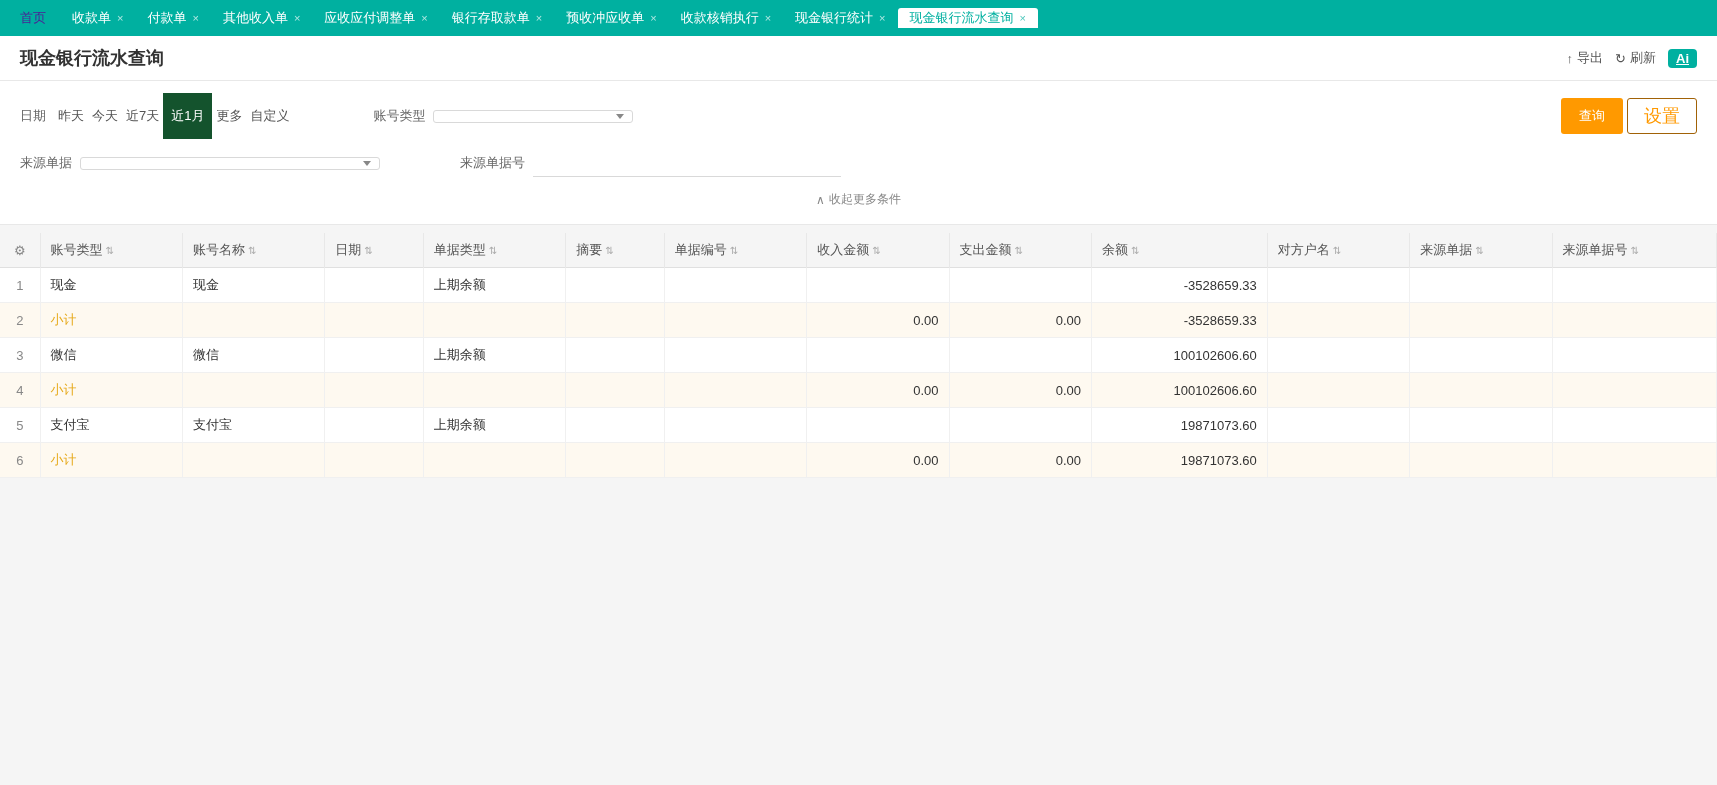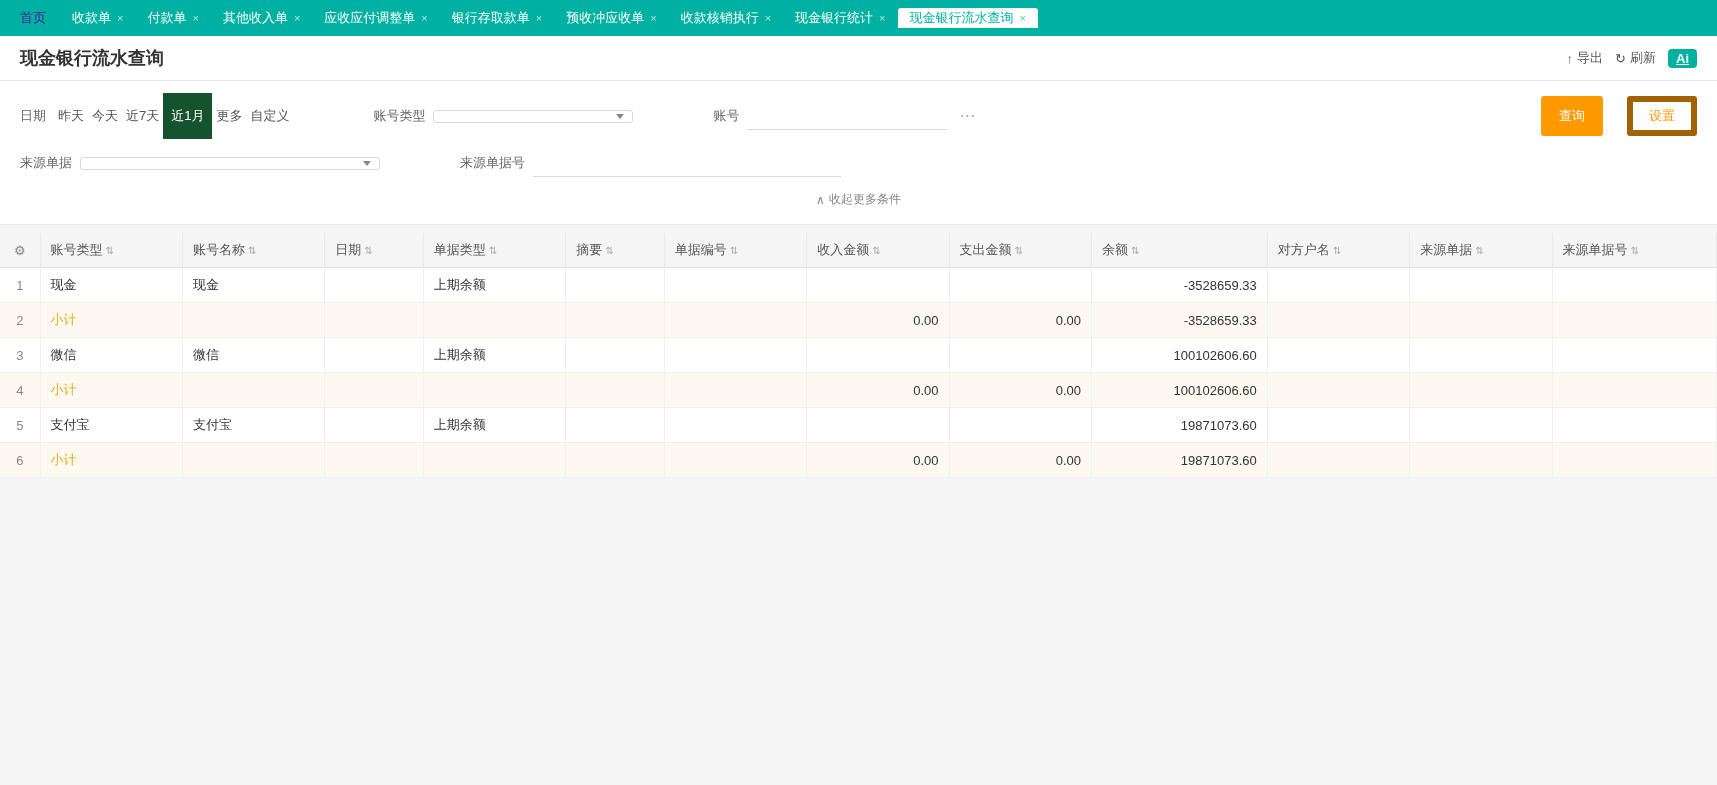--- a/index.html
+++ b/index.html
@@ -144,25 +144,25 @@
       color: #fff;
       border: none;
       border-radius: 3px;
       padding: 6px 18px;
       cursor: pointer;
       font-size: 13px;
     }
     .settings-btn {
       background: #fff;
       color: #f90;
-      border: 6px solid #a16207;
+      border: 1px solid #a16207;
       border-radius: 3px;
       padding: 5px 16px;
       cursor: pointer;
-      font-size: 13px;
+      font-size: 18px;
     }
 
     .collapse-bar {
       display: flex;
       justify-content: center;
       align-items: center;
       padding: 4px 0;
       cursor: pointer;
       color: #888;
       font-size: 12px;
@@ -309,28 +309,21 @@
           <span class="date-btn">自定义</span>
         </div>
     </div>
     <div class="filter-group" style="margin-left: 60px;">
       <span class="filter-label">账号类型</span>
       <div class="filter-select-wrapper">
         <span></span>
         <span class="chevron-down"></span>
       </div>
     </div>
-    <div class="filter-group" style="margin-left: 60px;">
-      <span class="filter-label">账号</span>
-      <div class="account-input-wrapper">
-        <input class="filter-input" style="border: none; outline: none; min-width: 160px;">
-      </div>
-      <span class="filter-dots">···</span>
-    </div>
-    <div style="margin-left: auto; display: flex; gap: 24px;">
+    <div style="margin-left: auto; display: flex; gap: 4px;">
       <button class="query-btn">查询</button>
       <button class="settings-btn">设置</button>
     </div>
   </div>
 
 
   <div class="filter-row">
     <div class="filter-group">
       <span class="filter-label">来源单据</span>
       <div class="filter-select-wrapper" style="min-width:300px;">

